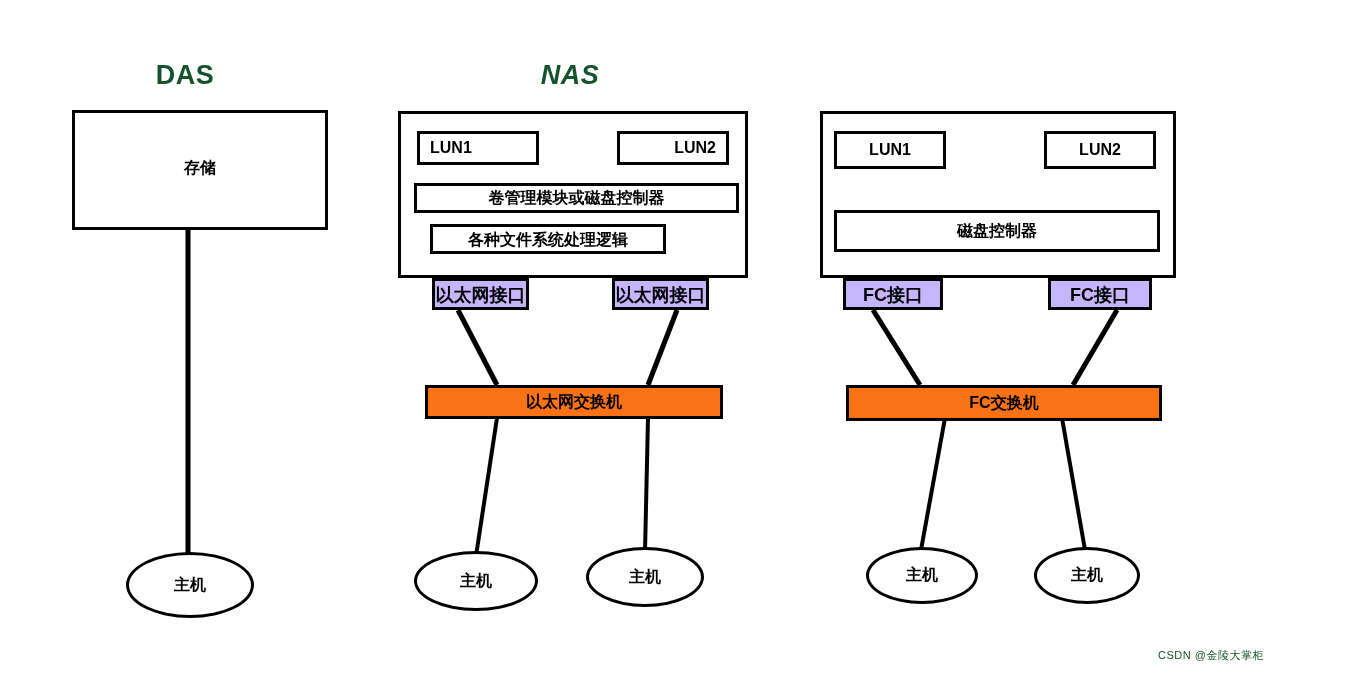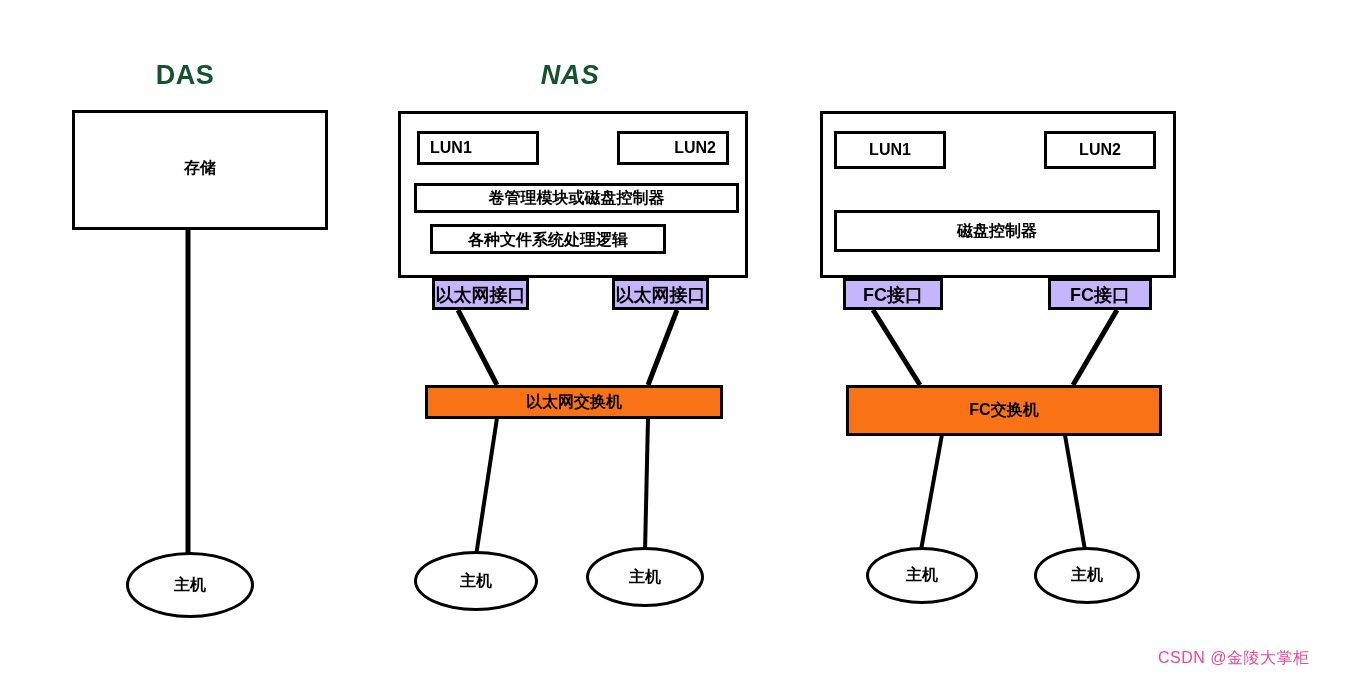--- a/index.html
+++ b/index.html
@@ -103,22 +103,22 @@
     align-items: center;
     justify-content: center;
     font-weight: bold;
     font-size: 16px;
     color: #000000;
     white-space: nowrap;
     z-index: 5;
   }
   .watermark {
     position: absolute;
-    color: #ec4899;
-    font-size: 16px;
+    color: #14532d;
+    font-size: 11px;
     white-space: nowrap;
     letter-spacing: 0.5px;
   }
 </style>
 </head>
 <body>
 
 <div id="canvas">
 
   <svg class="wires" viewBox="0 0 1347 674">
@@ -197,21 +197,21 @@
     <span>磁盘控制器</span>
   </div>
 
   <div class="port-box" style="left:843px; top:278px; width:100px; height:32px;">
     <span>FC接口</span>
   </div>
   <div class="port-box" style="left:1048px; top:278px; width:104px; height:32px;">
     <span>FC接口</span>
   </div>
 
-  <div class="switch-box" style="left:846px; top:385px; width:316px; height:51px;">
+  <div class="switch-box" style="left:846px; top:385px; width:316px; height:36px;">
     <span>FC交换机</span>
   </div>
 
   <div class="host" style="left:866px; top:547px; width:112px; height:57px;">
     <span>主机</span>
   </div>
   <div class="host" style="left:1034px; top:547px; width:106px; height:57px;">
     <span>主机</span>
   </div>
 

